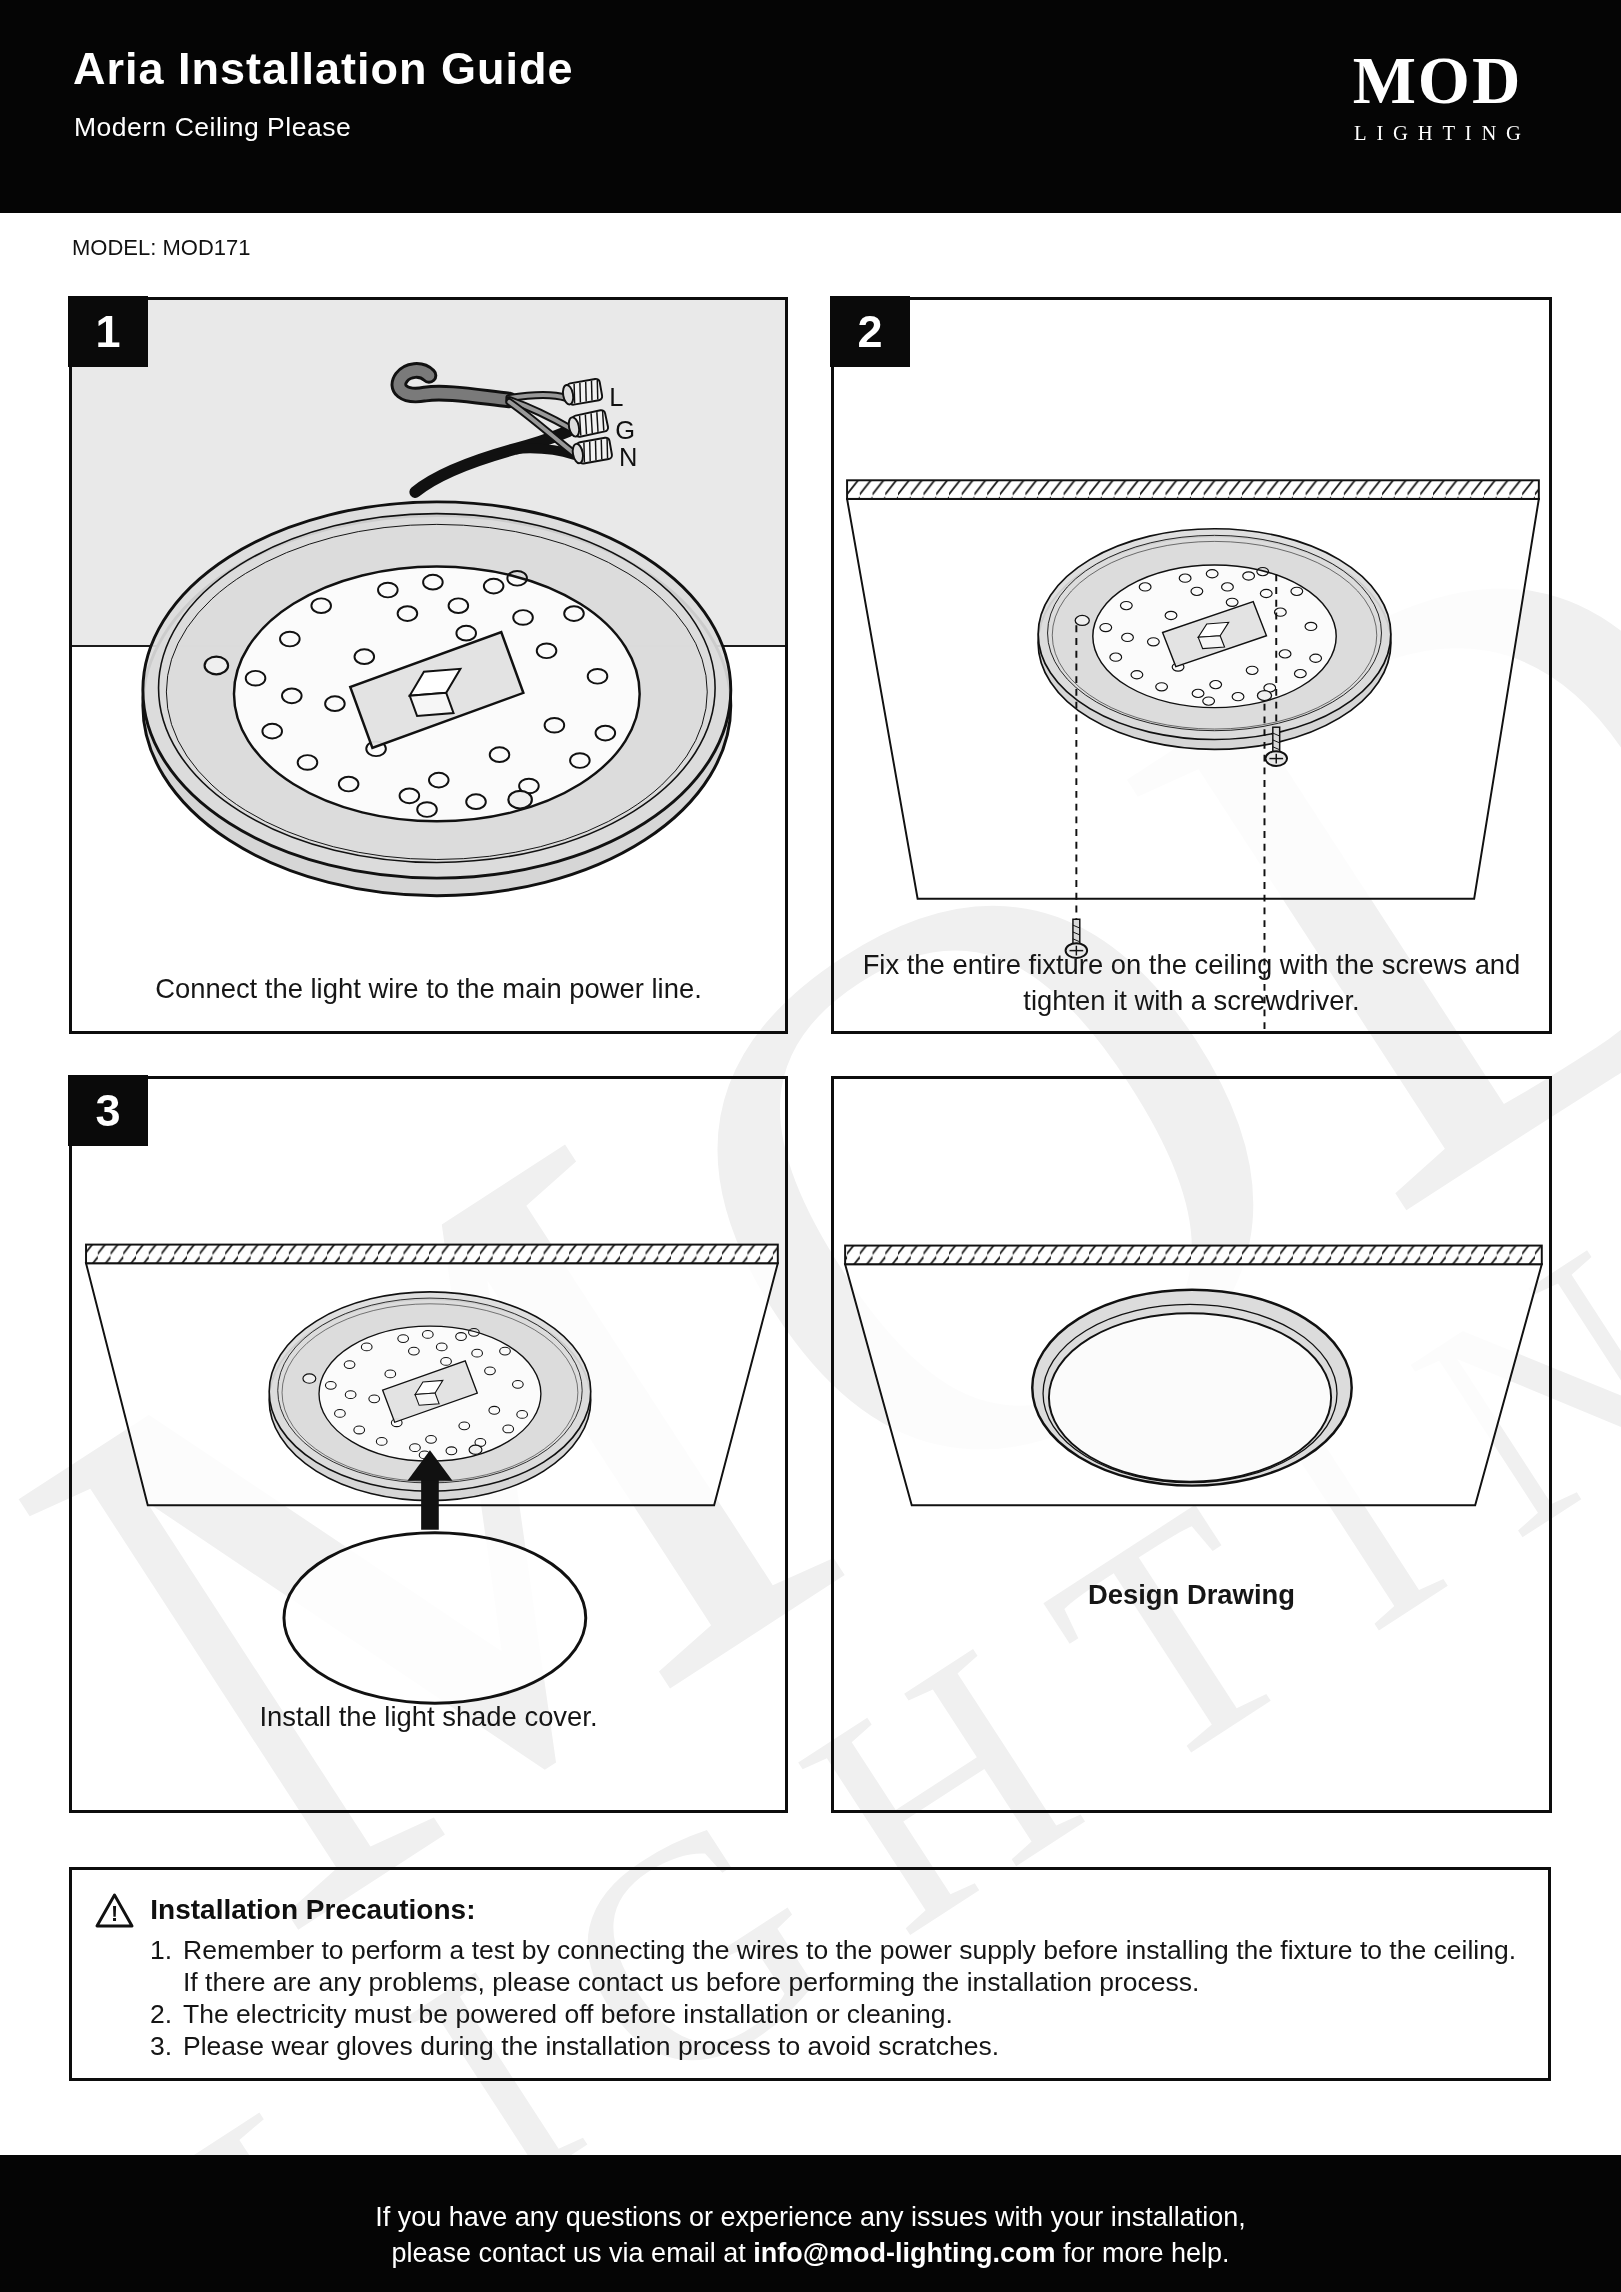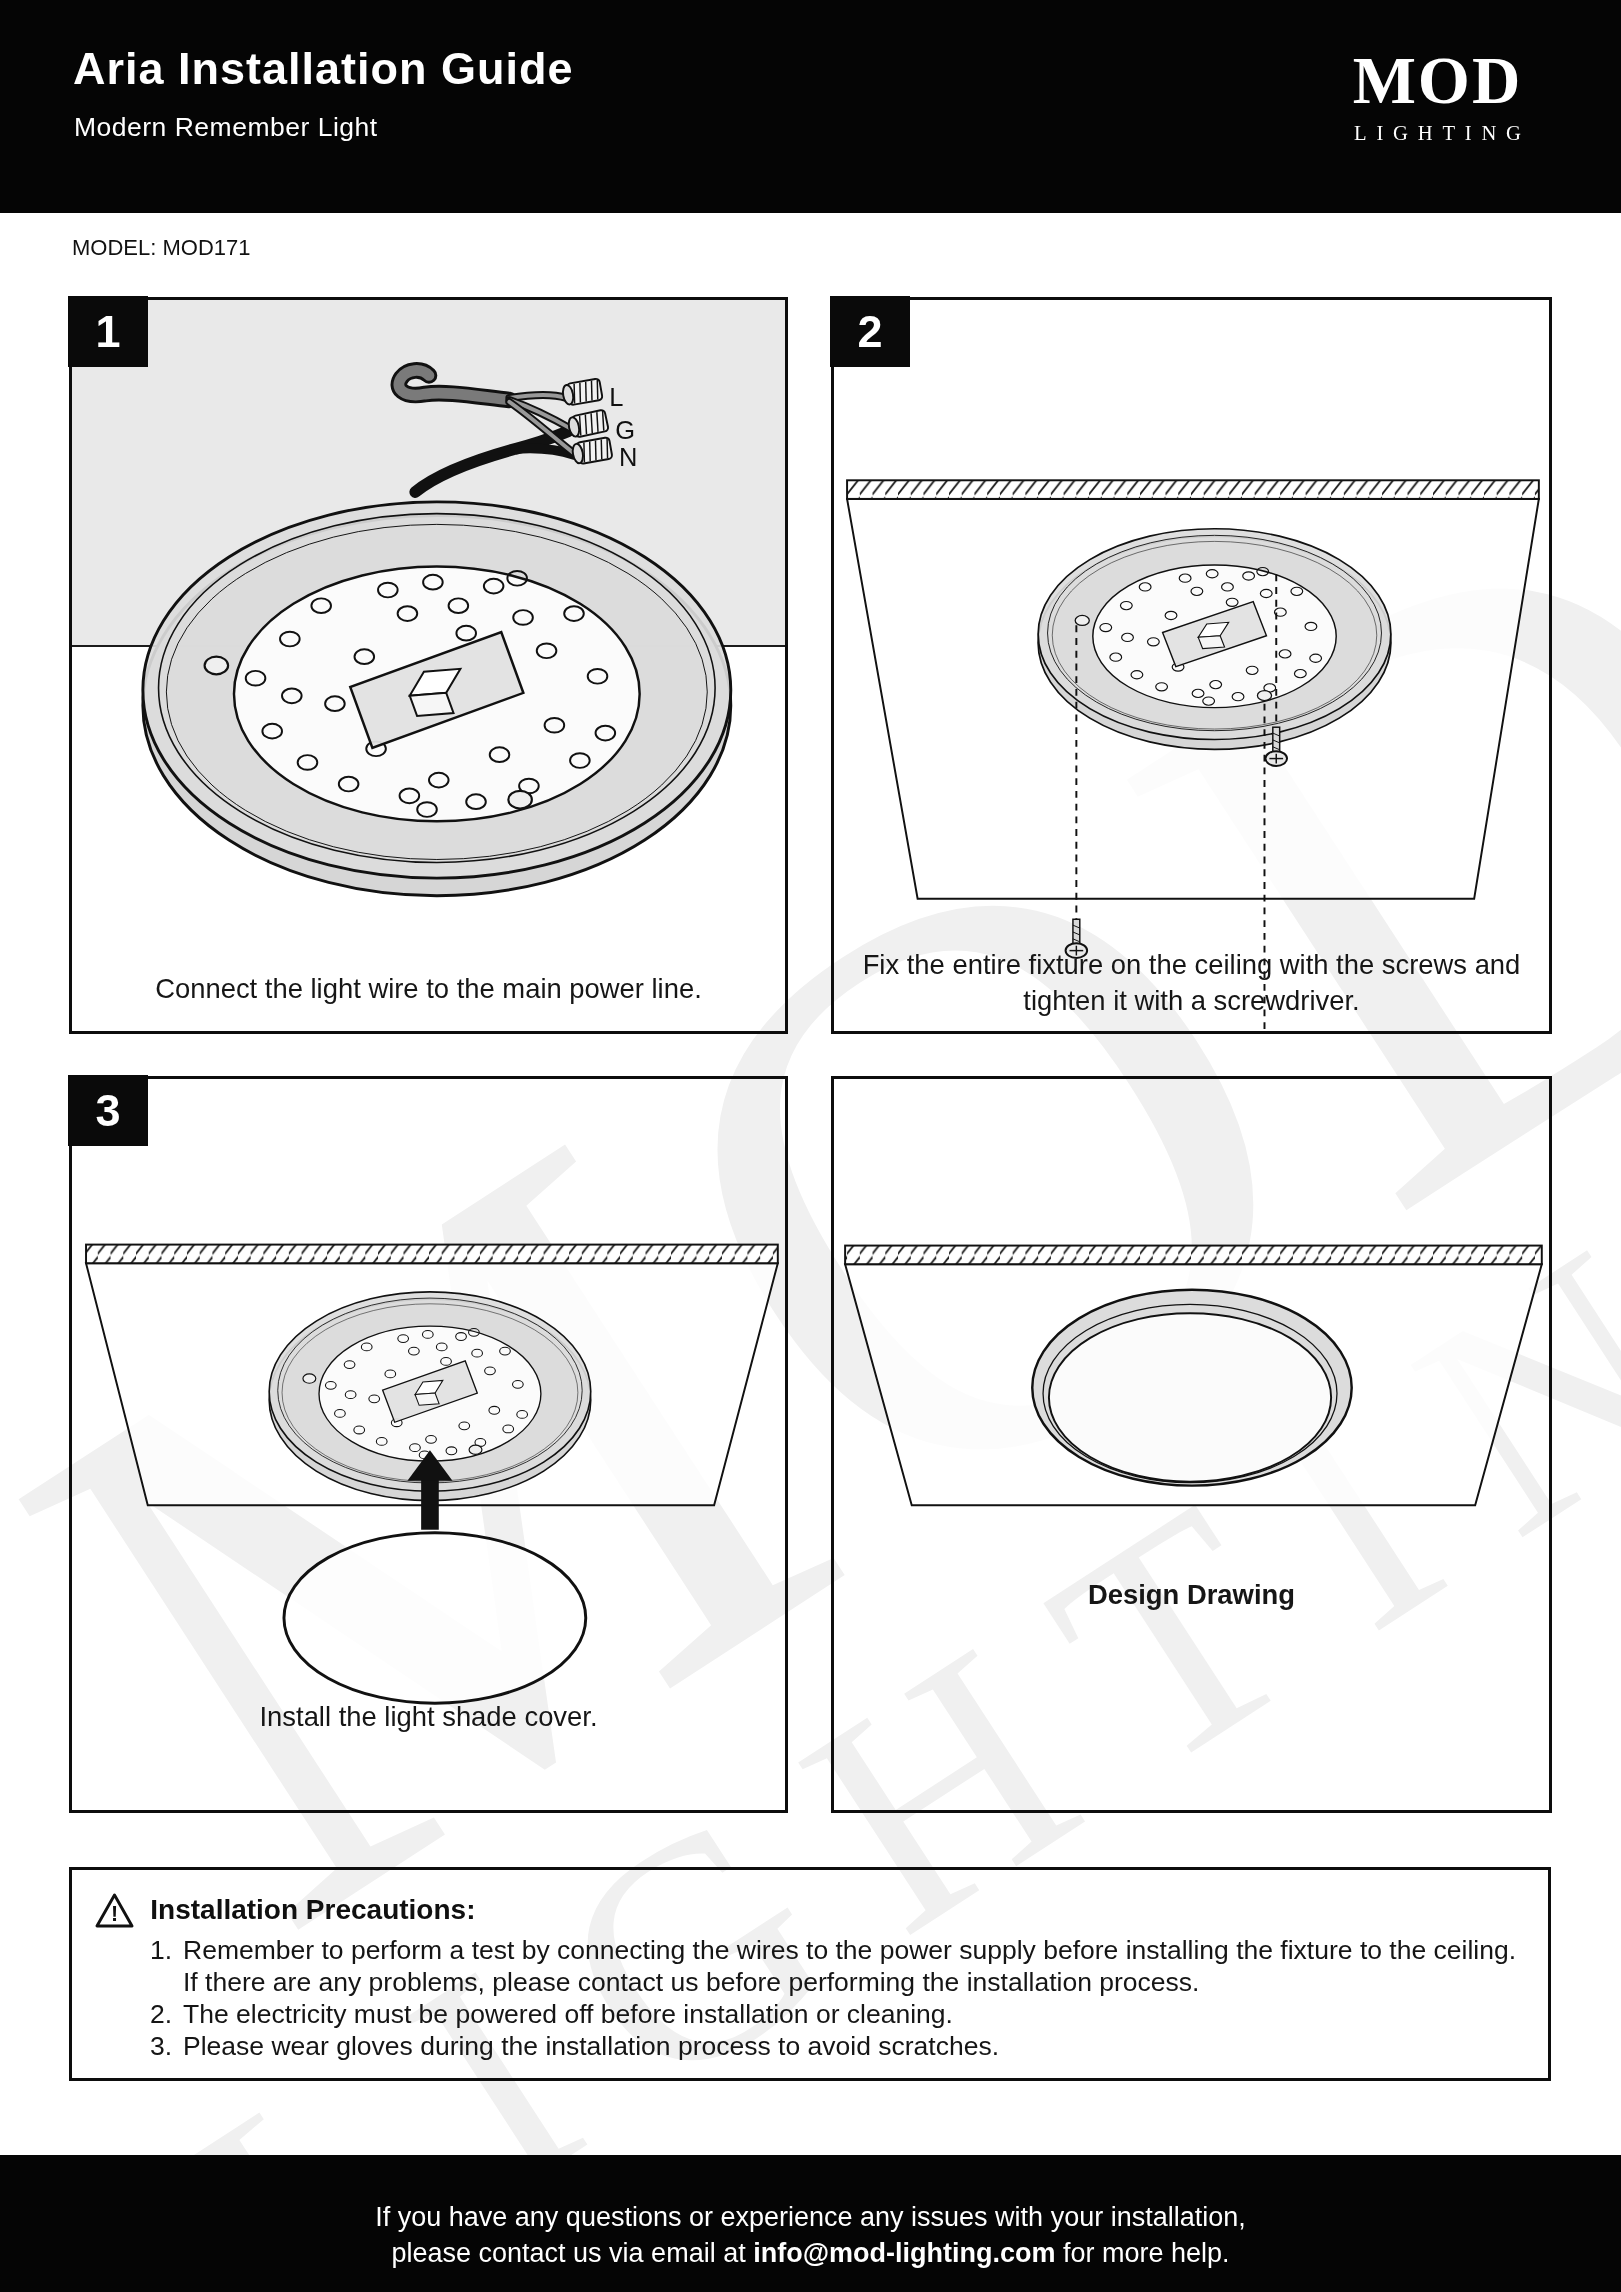--- a/index.html
+++ b/index.html
@@ -137,21 +137,21 @@
   </defs>
 </svg>
 
 <div class="page">
 
   <div class="watermark wm-primary">MOD</div>
   <div class="watermark wm-secondary">LIGHTING</div>
 
   <div class="header">
     <div class="header-title">Aria Installation Guide</div>
-    <div class="header-subtitle">Modern Remember Light</div>
+    <div class="header-subtitle">Modern Ceiling Please</div>
     <div class="logo">
       <div class="logo-primary">MOD</div>
       <div class="logo-secondary">LIGHTING</div>
     </div>
   </div>
 
   <div class="model-line">MODEL: MOD171</div>
 
   <div class="panel panel-1">
     <div class="ceiling-strip"></div>

